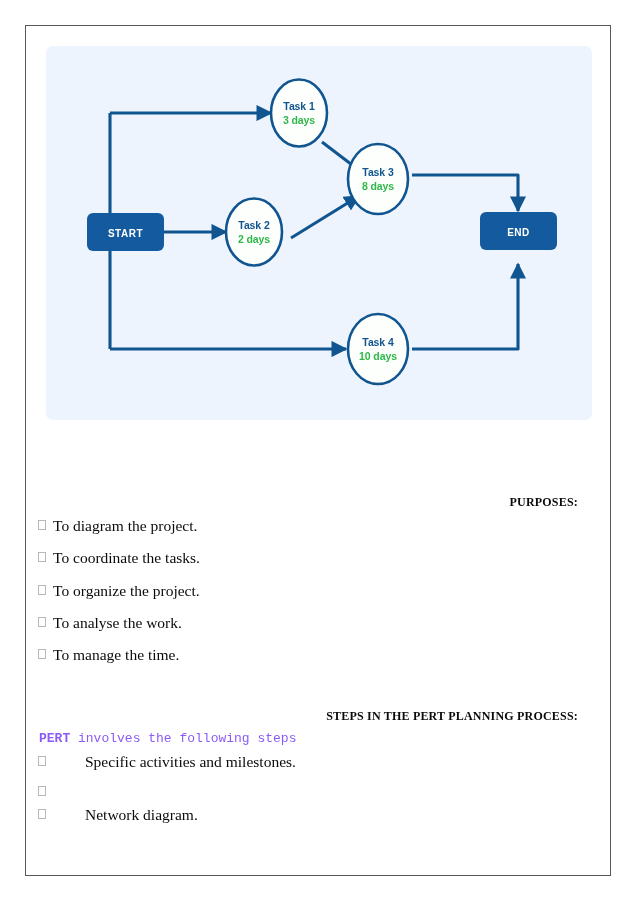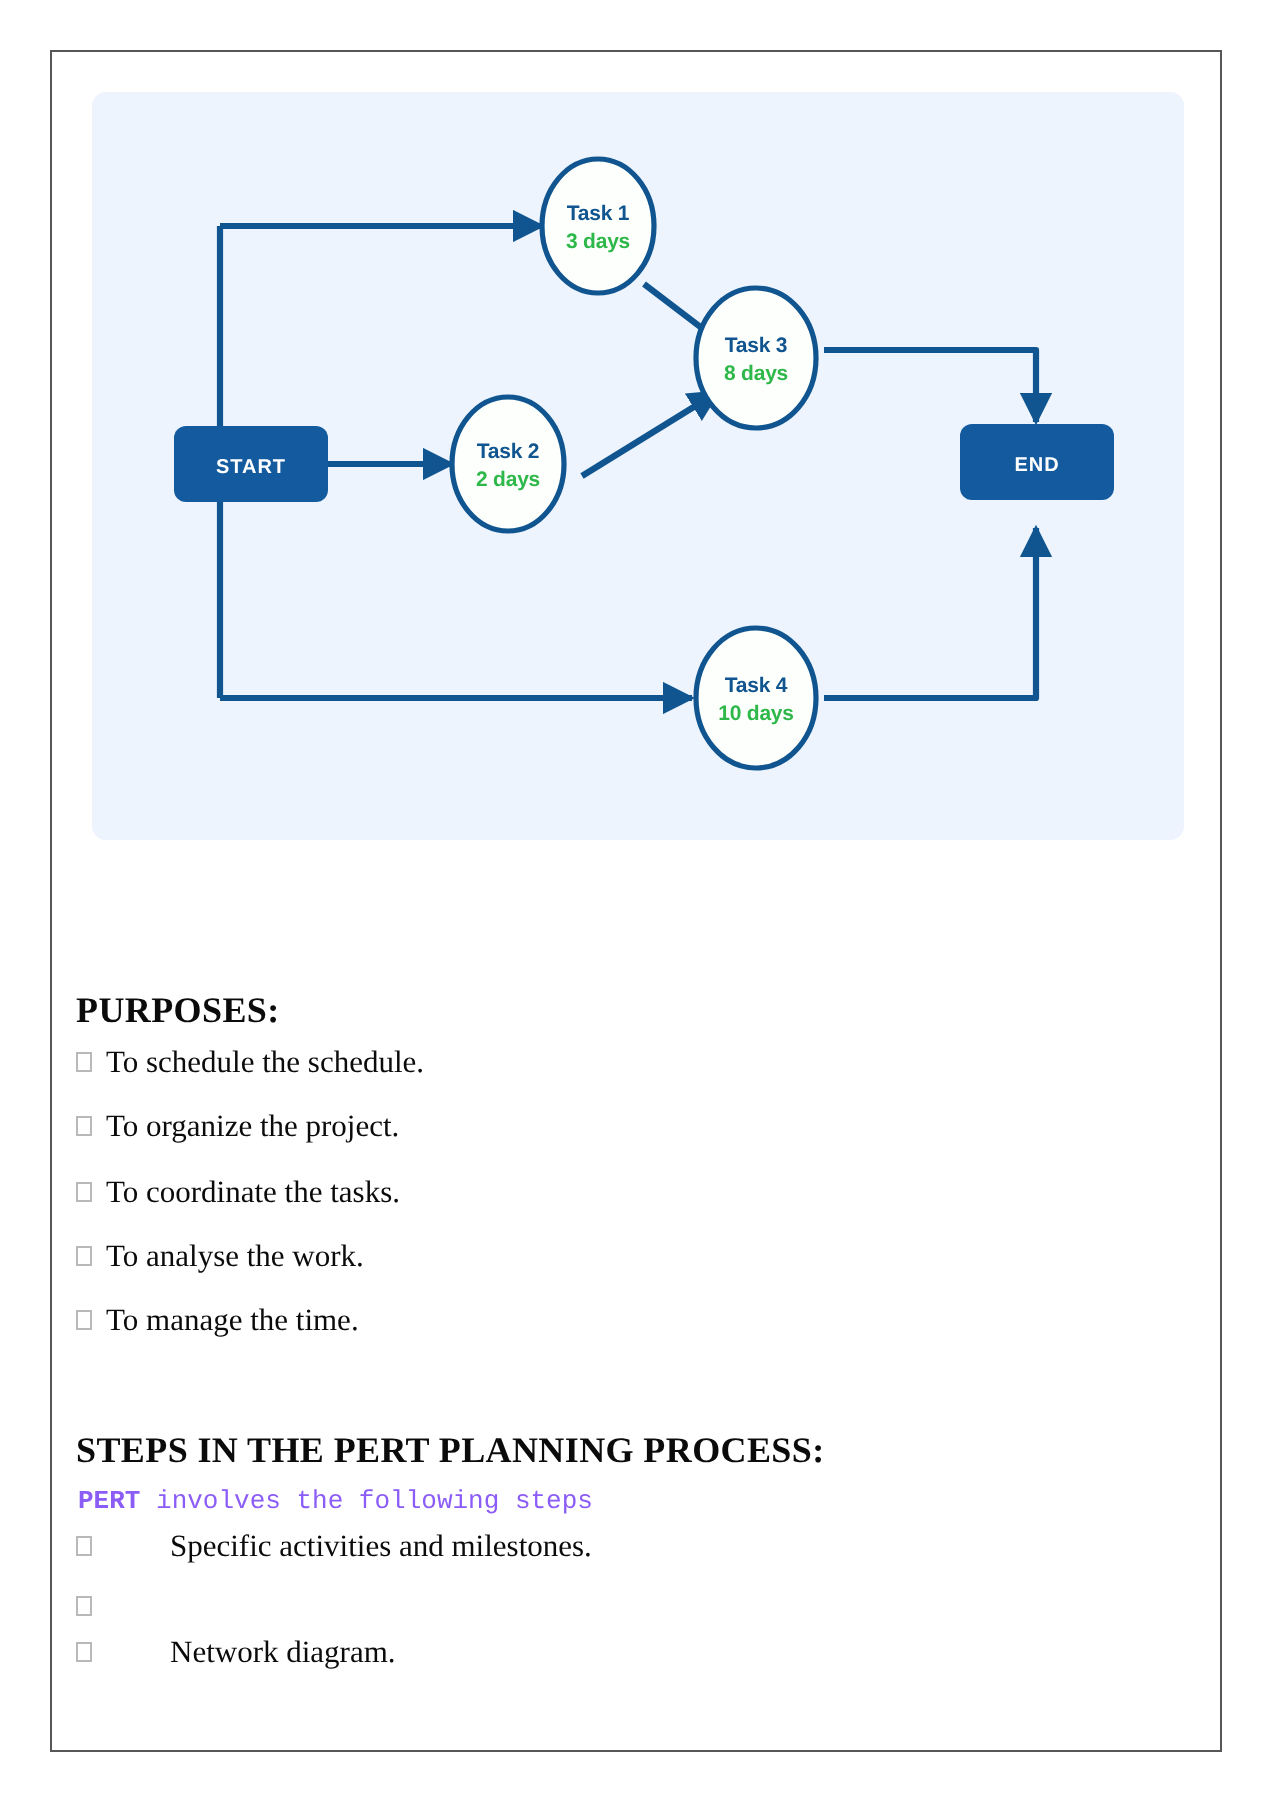--- a/index.html
+++ b/index.html
@@ -58,24 +58,25 @@
 
   
   #body-text{
     position:absolute;
     left:38px;top:495px;
     width:540px;
   }
   .section-heading{
     font-family:"Liberation Serif", serif;
     font-weight:bold;
-    font-size:18px;
+    font-size:12px;
     color:#0b0b0b;
     margin:0 0 6px 0;
     letter-spacing:0.2px;
+    text-align:right;
   }
   .section-heading.second{
     margin-top:43px;
   }
   .lead-line{
     font-family:Liberation Mono, monospace;
     font-size:13px;
     color:#8b5cf6;
     margin:0 0 5px 0;
     padding-left:1px;
@@ -172,29 +173,29 @@
       </g>
     </svg>
   </div>
 
   <div id="body-text">
 
     <h2 class="section-heading">PURPOSES:</h2>
 
     <div class="bullet-row">
       <span class="bullet-glyph"></span>
-      <span class="bullet-text">To schedule the schedule.</span>
+      <span class="bullet-text">To diagram the project.</span>
+    </div>
+    <div class="bullet-row">
+      <span class="bullet-glyph"></span>
+      <span class="bullet-text">To coordinate the tasks.</span>
     </div>
     <div class="bullet-row">
       <span class="bullet-glyph"></span>
       <span class="bullet-text">To organize the project.</span>
-    </div>
-    <div class="bullet-row">
-      <span class="bullet-glyph"></span>
-      <span class="bullet-text">To coordinate the tasks.</span>
     </div>
     <div class="bullet-row">
       <span class="bullet-glyph"></span>
       <span class="bullet-text">To analyse the work.</span>
     </div>
     <div class="bullet-row">
       <span class="bullet-glyph"></span>
       <span class="bullet-text">To manage the time.</span>
     </div>
 

